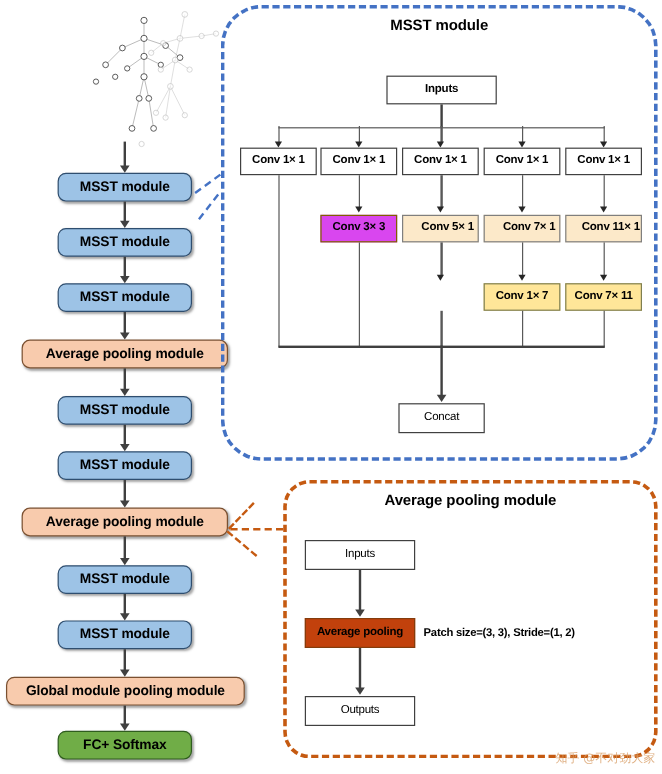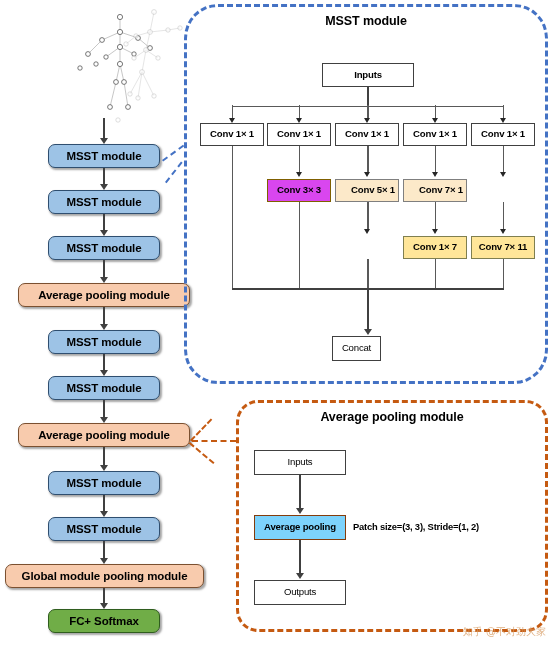--- a/index.html
+++ b/index.html
@@ -21,21 +21,21 @@
   .pipe.avg{background:#F8CBAD;border-color:#7B5030;}
   .pipe.green{background:#70AD47;border-color:#2F5D1E;}
 
   
   .dbox{border:1px solid #7F7F7F;background:#ffffff;font-size:9.6px;
         font-weight:bold;letter-spacing:-0.2px;}
   .dbox.plain{border-color:#404040;}
   .dbox.gold{background:#d946ef;border-color:#7F6000;}
   .dbox.cream{background:#FCE9C9;border-color:#7F7F7F;padding-left:12px;}
   .dbox.yellow{background:#FFE699;border-color:#7F7F50;}
-  .dbox.peach{background:#7dd3fc;border-color:#843C0C;align-items:center;}
+  .dbox.peach{background:#c2410c;border-color:#843C0C;align-items:center;}
 
   
   .panel{position:absolute;box-sizing:border-box;background:transparent;}
   .panel.blue{border:3px dashed #4472C4;border-radius:34px;}
   .panel.orange{border:3px dashed #C55A11;border-radius:22px;}
 
   .ptitle{position:absolute;font-size:12.5px;font-weight:bold;color:#000;
           text-align:center;letter-spacing:-0.1px;}
 
   
@@ -248,32 +248,35 @@
   </div>
   <div class="vthin" style="left:435px;top:259px;height:30px;"></div>
 
   <div class="vthin" style="left:503px;top:105px;height:14px;"></div>
   <div class="arrow small" style="left:499.8px;top:118px;"></div>
   <div class="node dbox plain" style="left:471px;top:123px;width:64px;height:23px;">
     <span>Conv 1× 1</span>
   </div>
   <div class="vthin" style="left:503px;top:146px;height:27px;"></div>
   <div class="arrow small" style="left:499.8px;top:172px;"></div>
+  <div class="node dbox cream" style="left:471px;top:179px;width:64px;height:23px;">
+    <span>Conv 11× 1</span>
+  </div>
   <div class="vthin" style="left:503px;top:202px;height:28px;"></div>
   <div class="arrow small" style="left:499.8px;top:229px;"></div>
   <div class="node dbox yellow" style="left:471px;top:236px;width:64px;height:23px;">
     <span>Conv 7× 11</span>
   </div>
   <div class="vthin" style="left:503px;top:259px;height:30px;"></div>
 
   <div class="hline" style="left:232px;top:288px;width:272px;height:1.6px;background:#404040;"></div>
   <div class="vline" style="left:367.3px;top:288px;height:43px;"></div>
   <div class="arrow" style="left:363.9px;top:329px;"></div>
 
-  <div class="node dbox plain" style="left:332px;top:336px;width:49px;height:25px;font-weight:normal;">
+  <div class="node dbox plain" style="left:332px;top:336px;width:72px;height:25px;font-weight:normal;">
     <span>Concat</span>
   </div>
 
   <div class="panel orange" style="left:236px;top:400px;width:312px;height:232px;"></div>
 
   <div class="ptitle" style="left:236px;top:410px;width:312px;">Average pooling module</div>
 
   <div class="node dbox plain" style="left:254px;top:450px;width:92px;height:25px;font-weight:normal;">
     <span>Inputs</span>
   </div>

